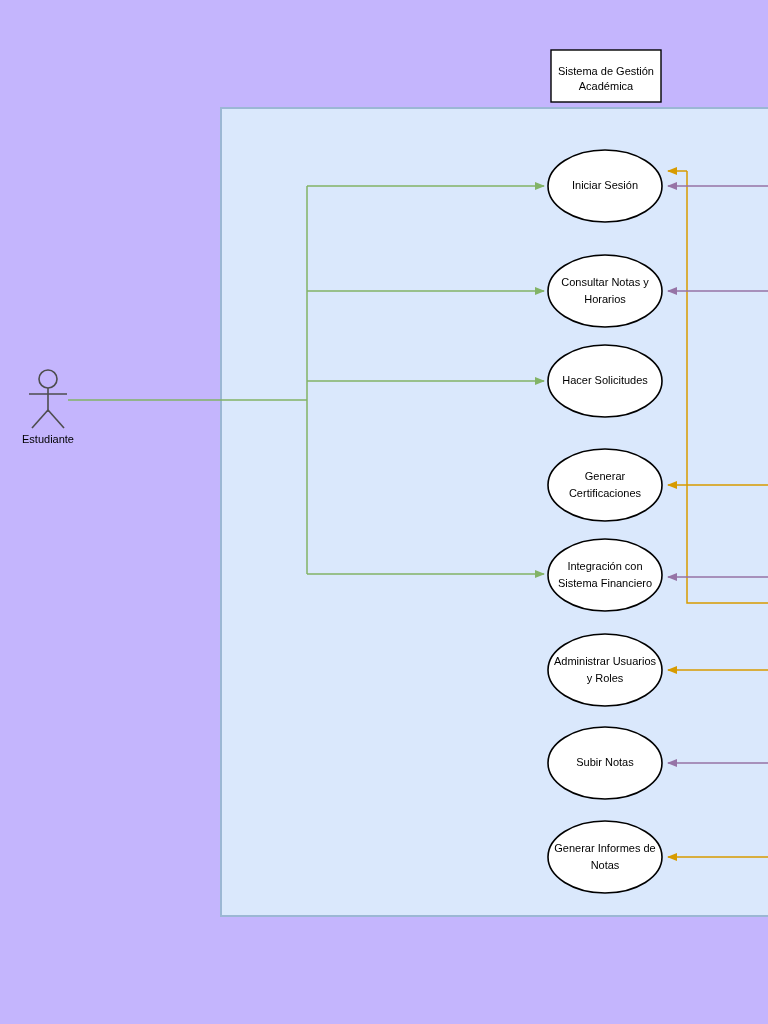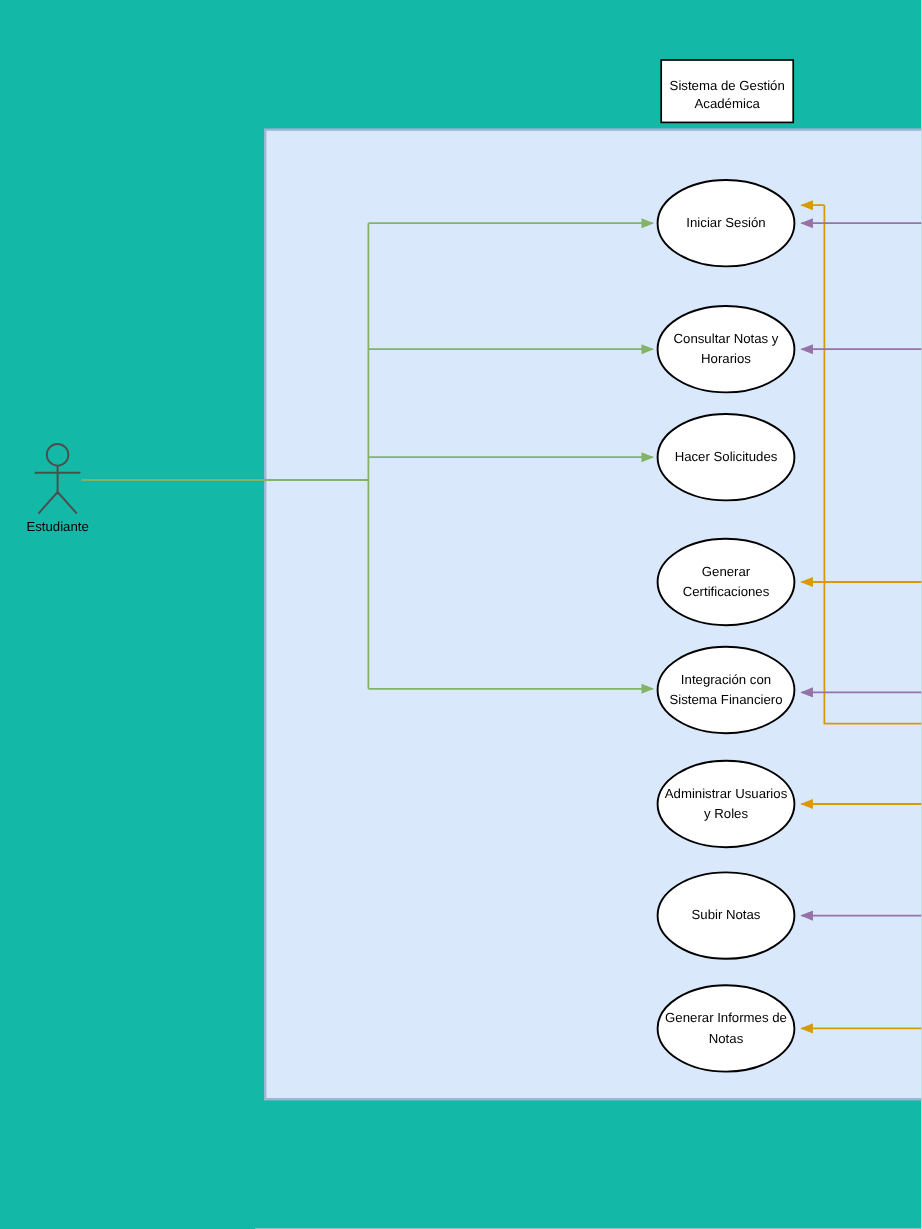--- a/index.html
+++ b/index.html
@@ -8,21 +8,21 @@
     padding: 0;
     background: #ffffff;
   }
   body {
     font-family: "Liberation Sans", sans-serif;
   }
   #canvas {
     position: relative;
     width: 768px;
     height: 1024px;
-    background: #14b8a6;
+    background: #c4b5fd;
     overflow: hidden;
   }
   #diagram-svg {
     position: absolute;
     left: 0;
     top: 0;
     width: 768px;
     height: 1024px;
   }
   .sys-boundary {

